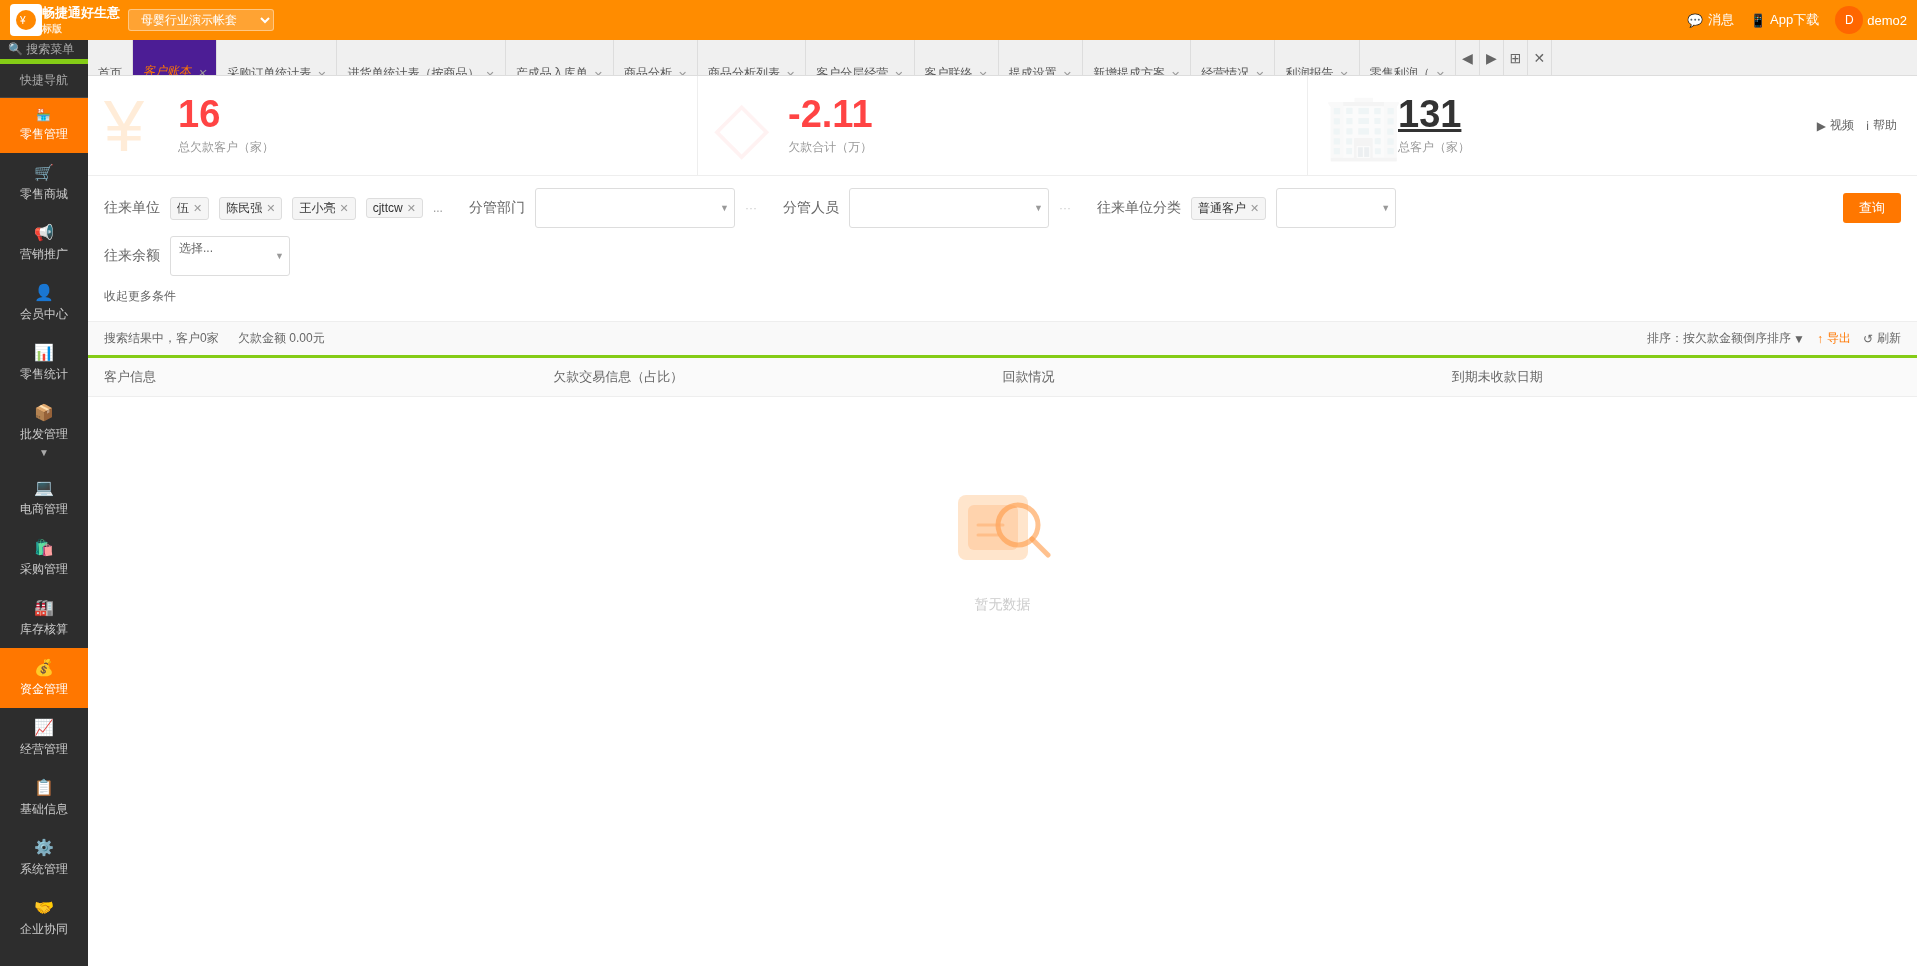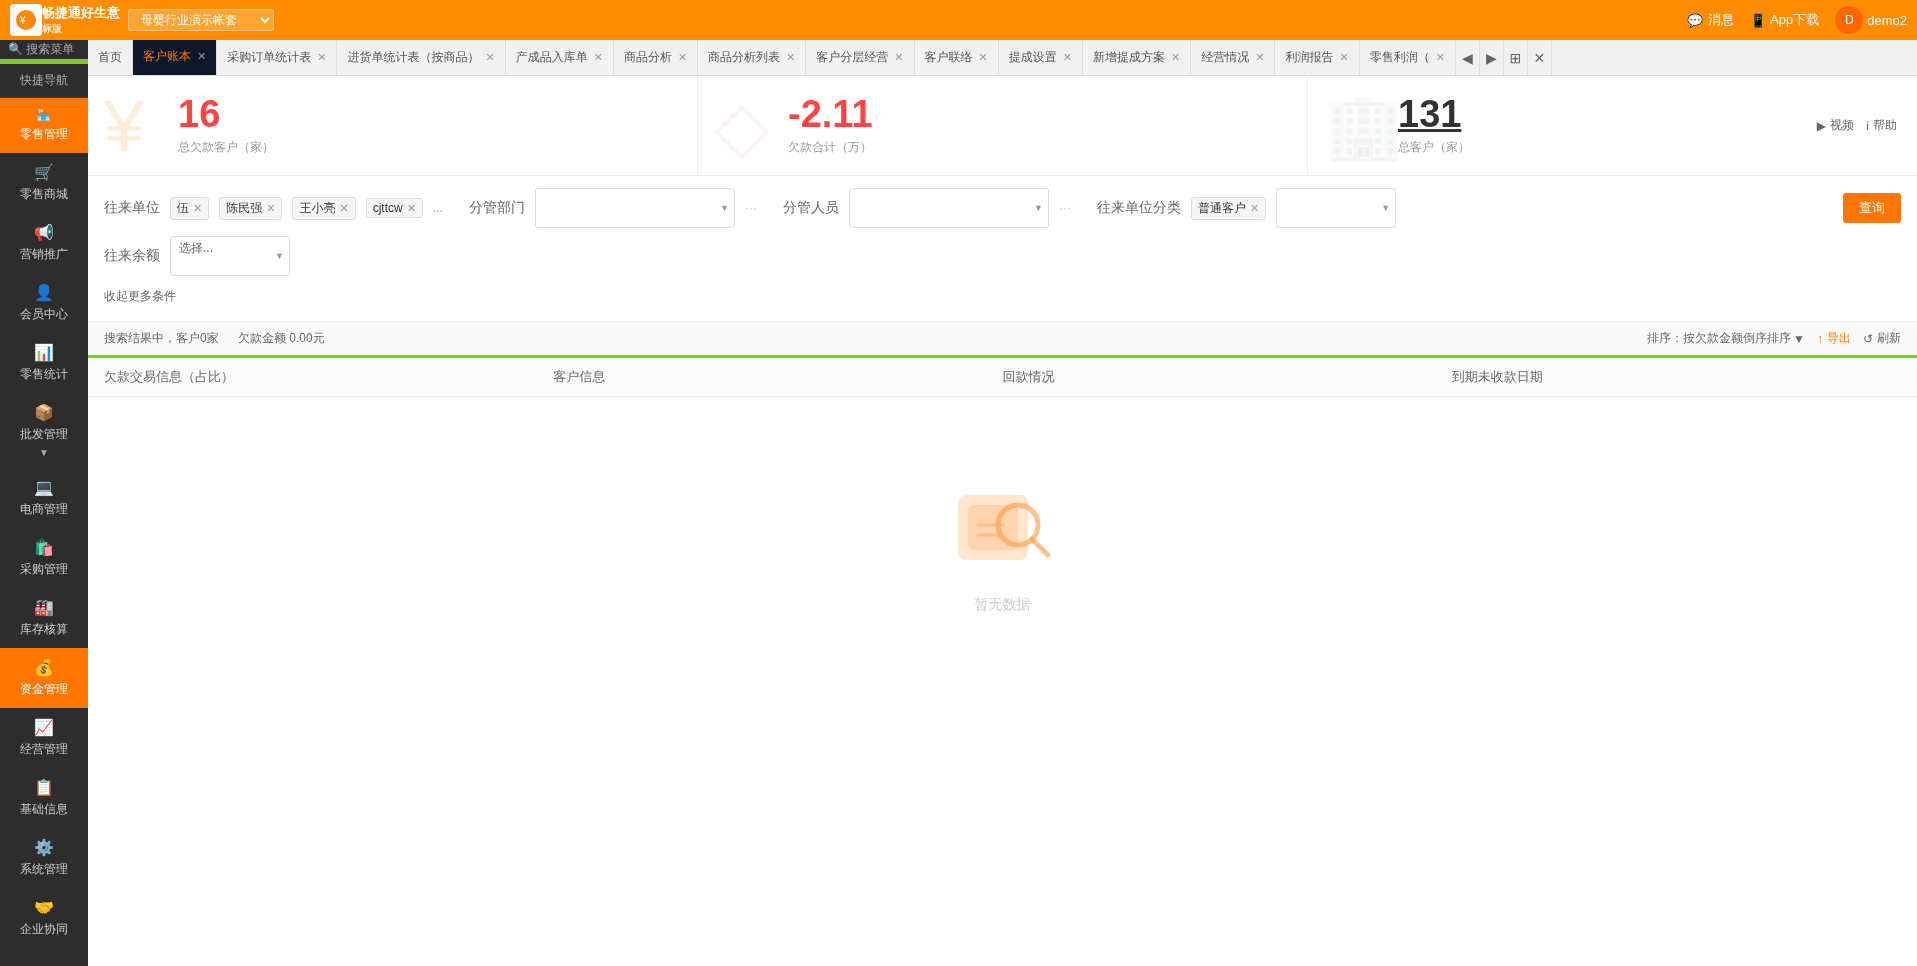--- a/index.html
+++ b/index.html
@@ -24,21 +24,21 @@
     .avatar { width: 28px; height: 28px; border-radius: 50%; background: #ff6600; display: flex; align-items: center; justify-content: center; color: #fff; font-size: 12px; }
 
     
     .sidebar-search { padding: 1px 8px; border-bottom: 5px solid #84cc16; font-size: 12px; color: #aaa; cursor: pointer; text-align: left; }
     .sidebar-nav { padding: 8px 4px; border-bottom: 1px solid #444; font-size: 12px; color: #aaa; cursor: pointer; text-align: center; }
     .sidebar-item { padding: 10px 8px; cursor: pointer; font-size: 12px; color: #ccc; text-align: center; display: flex; flex-direction: column; align-items: center; gap: 4px; }
     .sidebar-item.active { background: #ff7700; color: #fff; }
     .sidebar-item-icon { font-size: 16px; }
 
     
-    .tab { display: flex; align-items: center; height: 48px; padding: 0 10px; font-size: 12px; color: #555; border-right: 1px solid #ddd; cursor: pointer; white-space: nowrap; flex-shrink: 0; }
+    .tab { display: flex; align-items: flex-end; height: 48px; padding: 0 10px; font-size: 12px; color: #555; border-right: 1px solid #ddd; cursor: pointer; white-space: nowrap; flex-shrink: 0; }
     .tab.active { background: #fff; color: #ff7700; border-bottom: 2px solid #ff7700; }
     .tab .close-btn { margin-left: 6px; color: #999; font-size: 11px; cursor: pointer; }
     .tab-nav-btn { width: 24px; height: 36px; display: flex; align-items: center; justify-content: center; cursor: pointer; color: #666; border-right: 1px solid #ddd; }
 
     
     .stats-area { display: flex; align-items: stretch; border-bottom: 1px solid #eee; background: #fff; min-height: 100px; }
     .stat-card { flex: 1; padding: 16px 20px; display: flex; align-items: center; gap: 16px; border-right: 1px solid #eee; position: relative; }
     .stat-card:last-child { border-right: none; }
     .stat-number { font-size: 38px; font-weight: bold; color: #ff4444; line-height: 1; }
     .stat-number.dark { color: #333; }
@@ -184,21 +184,21 @@
       </div>
 
     </div>
 
     <div class="content-area">
 
       <div class="tab-bar">
         <div class="tab">
           <span>首页</span>
         </div>
-        <div class="tab active" style="background:#0f172a;color:#ff7700;border-bottom:2px solid #be185d;">
+        <div class="tab active" style="background:#4c1d95;color:#ff7700;border-bottom:2px solid #be185d;font-style:italic;">
           <span>客户账本</span>
           <span class="close-btn">✕</span>
         </div>
         <div class="tab">
           <span>采购订单统计表</span>
           <span class="close-btn">✕</span>
         </div>
         <div class="tab">
           <span>进货单统计表（按商品）</span>
           <span class="close-btn">✕</span>
@@ -254,21 +254,21 @@
         <div class="stats-area">
           <div class="stat-card">
             <div style="position:absolute;left:16px;top:50%;transform:translateY(-50%);opacity:0.15;font-size:72px;color:#ff8800;">¥</div>
             <div style="margin-left:70px;">
               <div class="stat-number">16</div>
               <div class="stat-label">总欠款客户（家）</div>
             </div>
           </div>
           <div class="stat-card">
             <div style="position:absolute;left:16px;top:50%;transform:translateY(-50%);opacity:0.1;font-size:72px;color:#ff8888;">◇</div>
-            <div style="margin-left:70px;">
+            <div style="margin-left:70px;text-align:center;">
               <div class="stat-number">-2.11</div>
               <div class="stat-label">欠款合计（万）</div>
             </div>
           </div>
           <div class="stat-card">
             <div style="position:absolute;left:16px;top:50%;transform:translateY(-50%);opacity:0.1;font-size:64px;color:#88aacc;">🏢</div>
             <div style="margin-left:70px;">
               <div class="stat-number dark" style="color:#333;text-decoration:underline;">131</div>
               <div class="stat-label">总客户（家）</div>
             </div>
@@ -357,22 +357,22 @@
               <span>导出</span>
             </div>
             <div class="refresh-btn">
               <span>↺</span>
               <span>刷新</span>
             </div>
           </div>
         </div>
 
         <div class="table-header">
+          <div>客户信息</div>
           <div>欠款交易信息（占比）</div>
-          <div>客户信息</div>
           <div>回款情况</div>
           <div>到期未收款日期</div>
         </div>
 
         <div class="table-body">
           <div class="empty-illustration">
             <svg width="120" height="100" viewBox="0 0 120 100">
               <rect x="15" y="15" width="70" height="65" rx="8" fill="#ffcc99" opacity="0.5"></rect>
               <rect x="25" y="25" width="50" height="45" rx="6" fill="#ffaa66" opacity="0.3"></rect>
               <circle cx="75" cy="45" r="20" fill="none" stroke="#ff9944" stroke-width="5" opacity="0.6"></circle>

